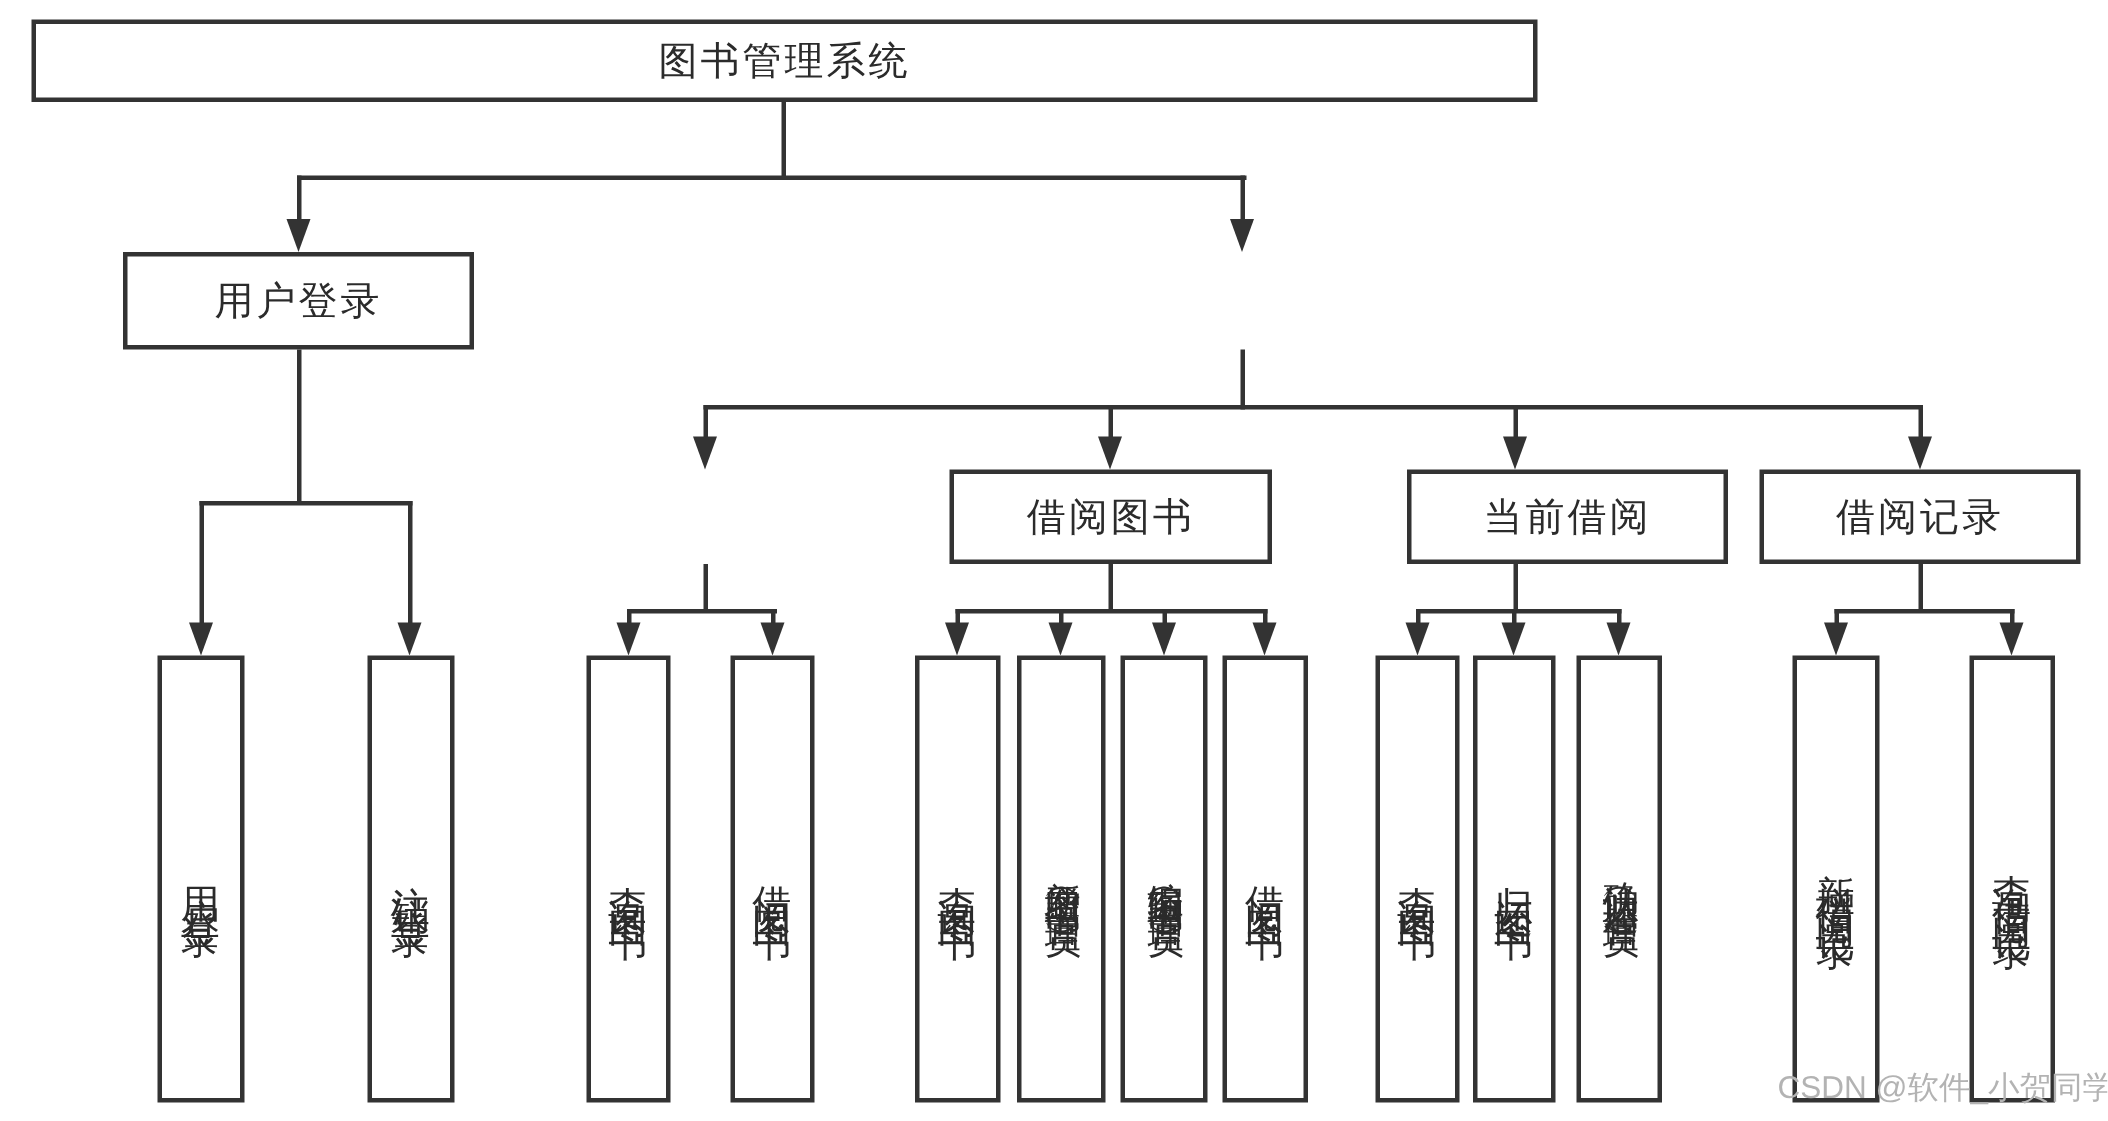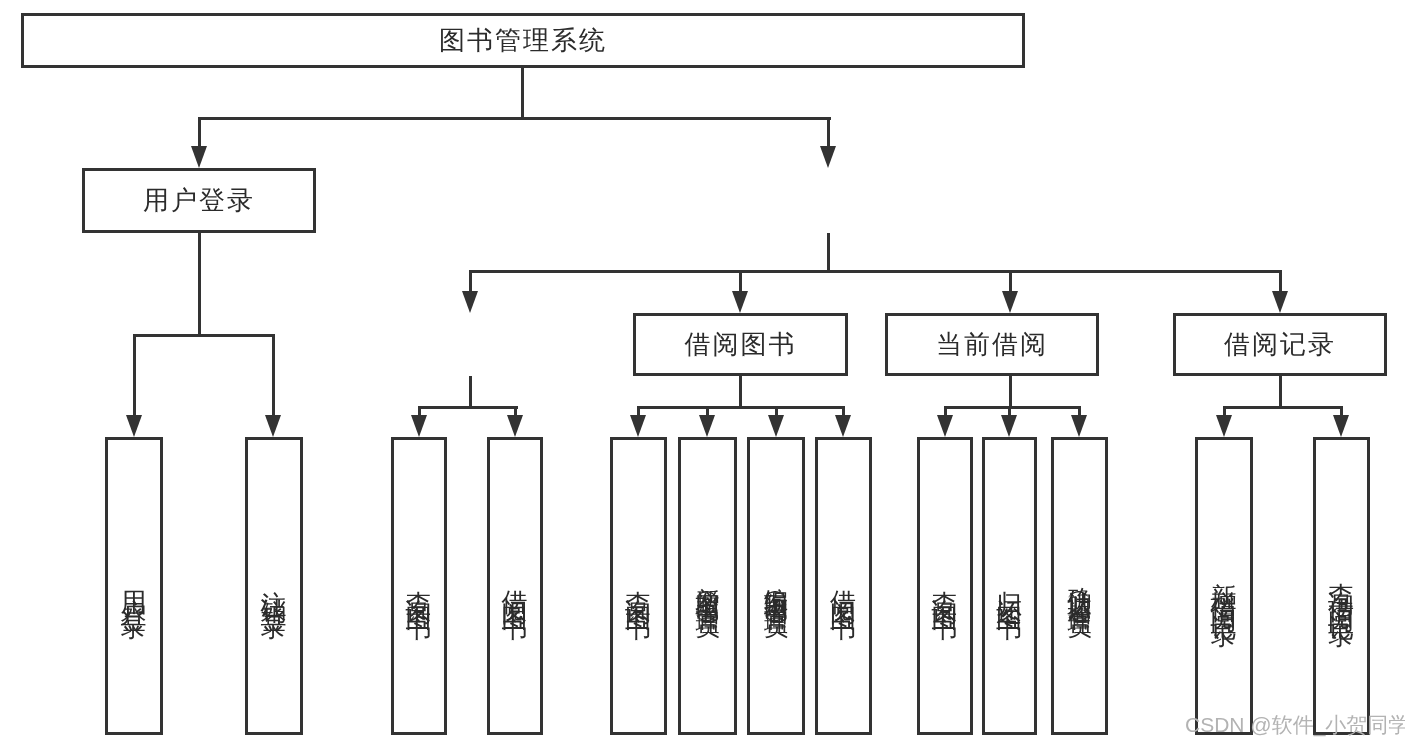--- a/index.html
+++ b/index.html
@@ -96,21 +96,21 @@
   <div class="vline" style="left:739px;  top:270px; height:22px;"></div>
   <div class="arrow" style="left:732px;  top:291px;"></div>
   <div class="vline" style="left:1009px; top:270px; height:22px;"></div>
   <div class="arrow" style="left:1002px; top:291px;"></div>
   <div class="vline" style="left:1279px; top:270px; height:22px;"></div>
   <div class="arrow" style="left:1272px; top:291px;"></div>
 
   <div class="box" style="left:633px; top:313px; width:215px; height:63px;">
     <span class="hlabel">借阅图书</span>
   </div>
-  <div class="box" style="left:885px; top:313px; width:214px; height:63px;">
+  <div class="box" style="left:938px; top:313px; width:214px; height:63px;">
     <span class="hlabel">当前借阅</span>
   </div>
   <div class="box" style="left:1173px; top:313px; width:214px; height:63px;">
     <span class="hlabel">借阅记录</span>
   </div>
 
   <div class="vline" style="left:469px; top:376px; height:31px;"></div>
   <div class="hline" style="left:418px; top:406px; width:100px;"></div>
   <div class="vline" style="left:418px; top:406px; height:10px;"></div>
   <div class="arrow" style="left:411px; top:415px;"></div>

